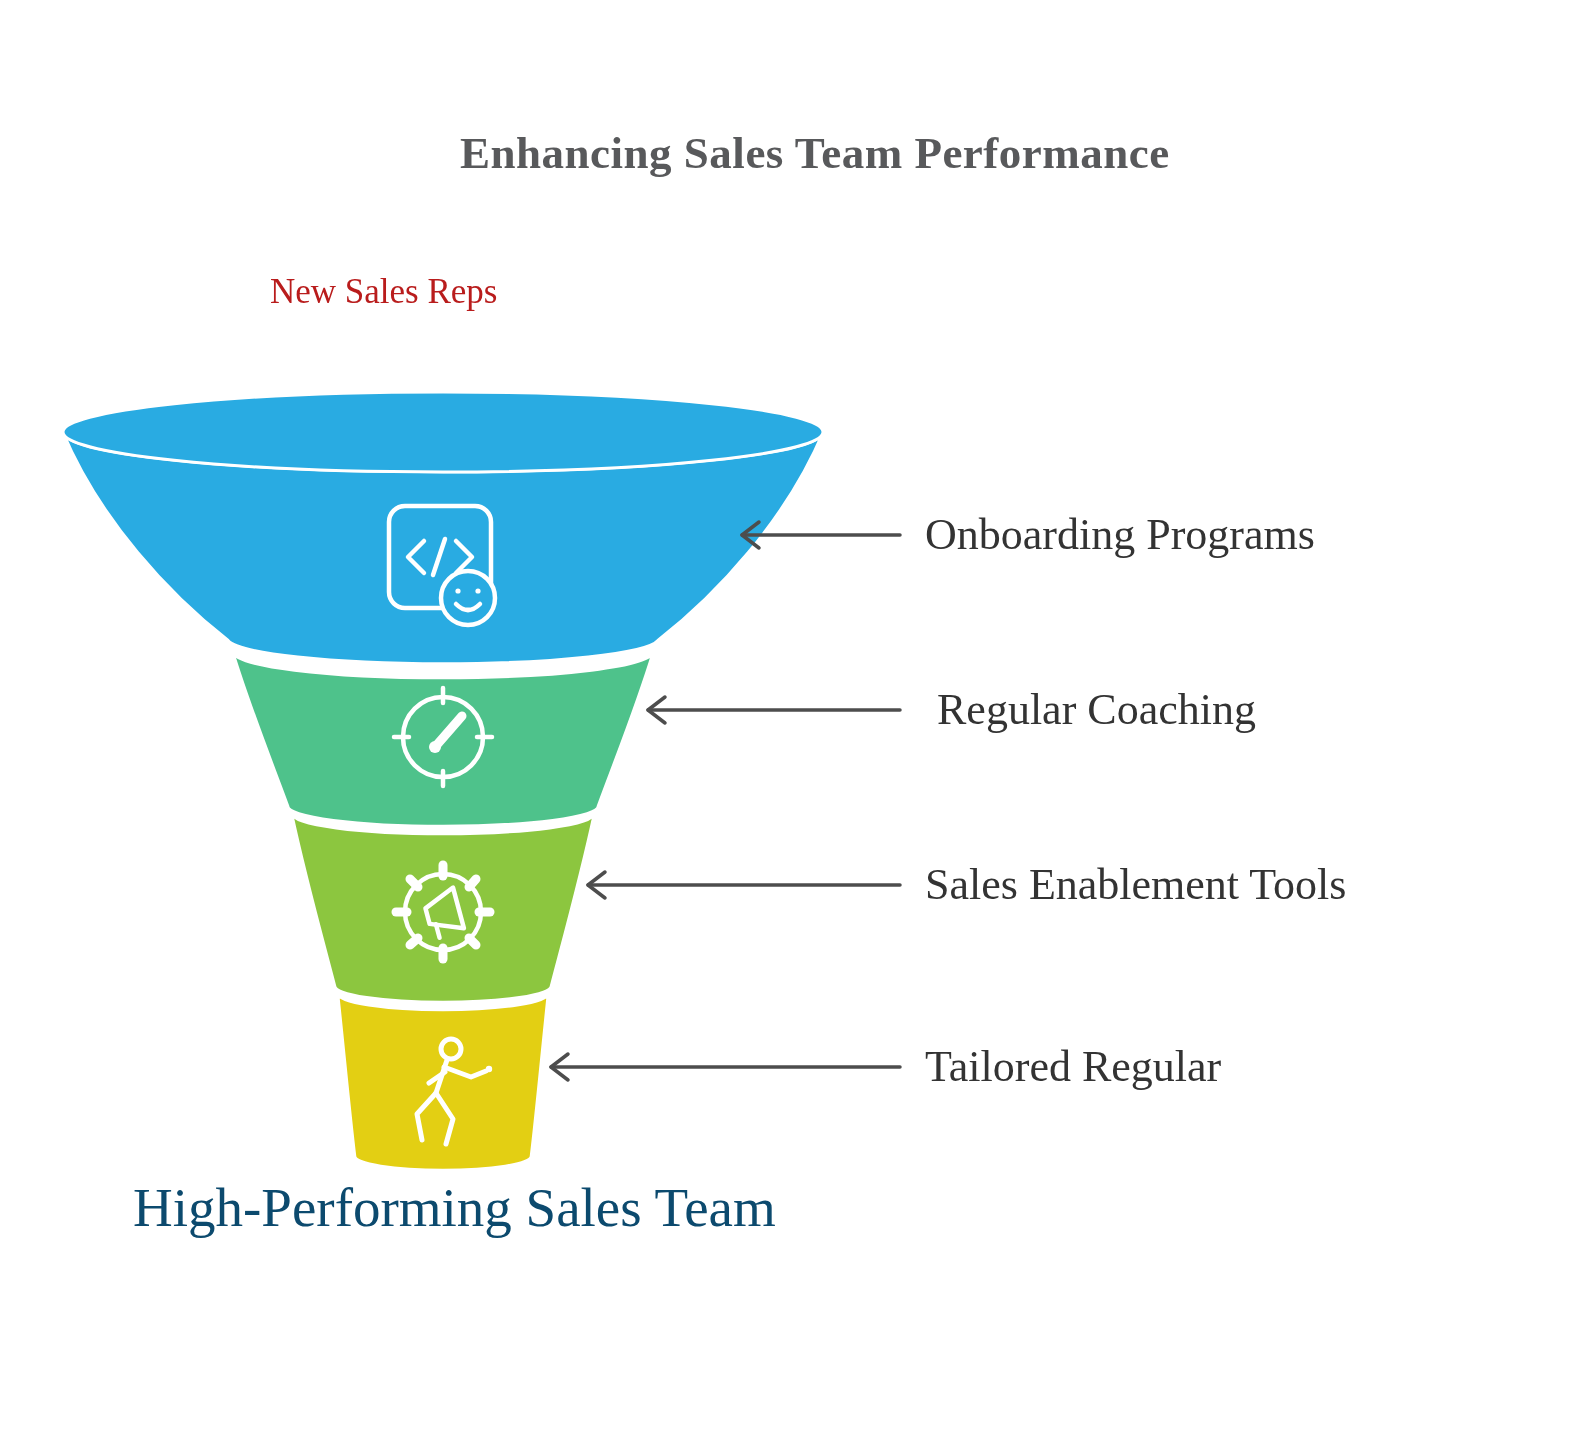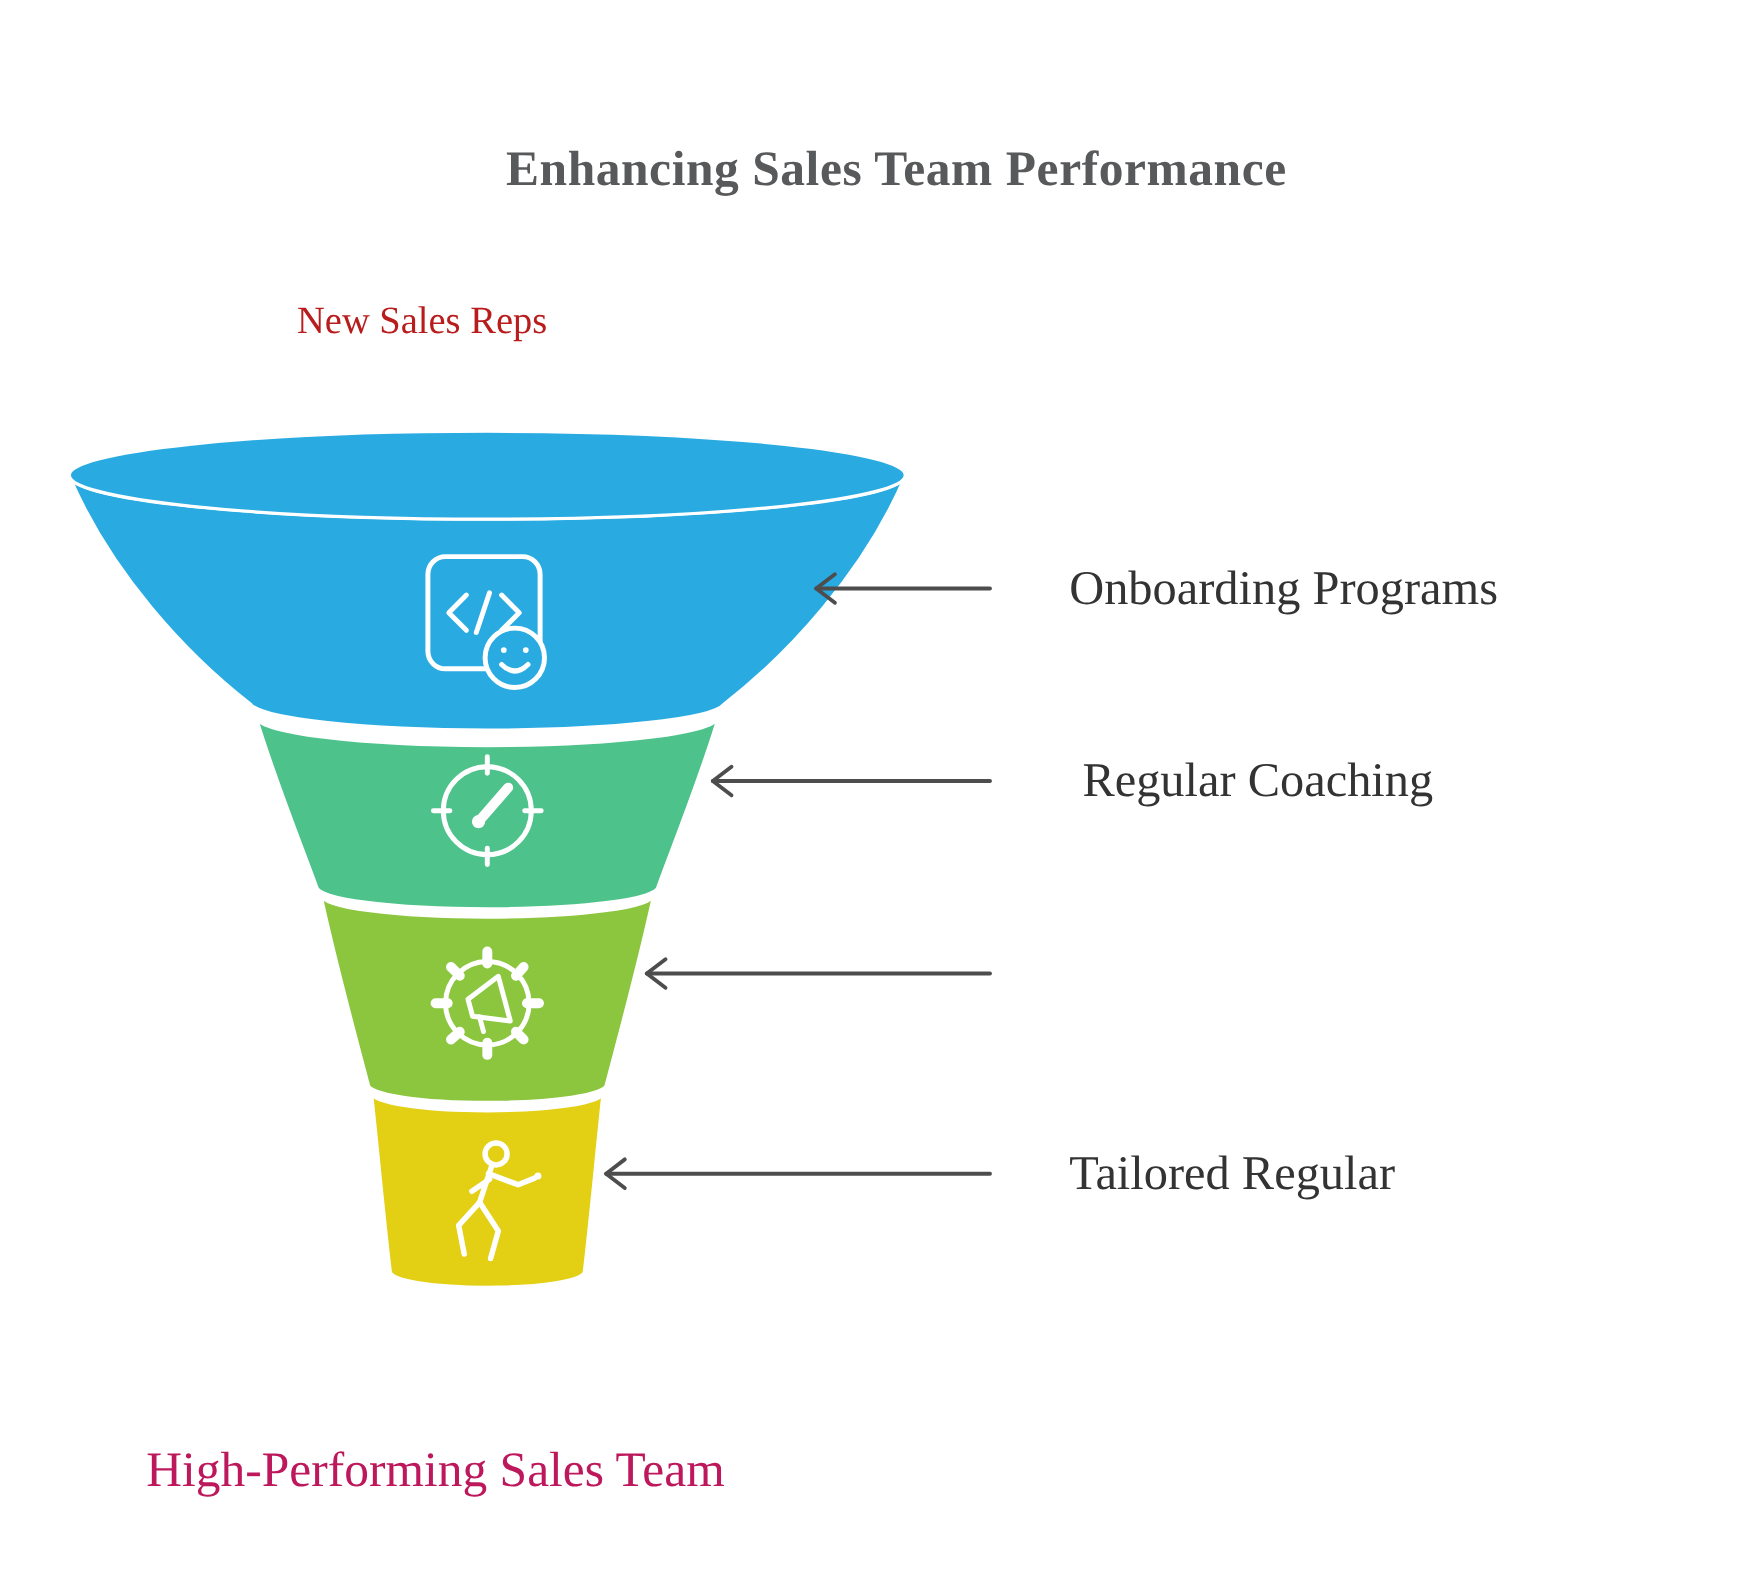--- a/index.html
+++ b/index.html
@@ -26,28 +26,28 @@
     position: absolute;
     left: 270px;
     top: 272px;
     font-size: 35px;
     color: #b91c1c;
     white-space: nowrap;
   }
   .funnel-bottom-label {
     position: absolute;
     left: 133px;
-    top: 1310px;
-    font-size: 45px;
-    color: #be185d;
+    top: 1176px;
+    font-size: 55px;
+    color: #0c4a6e;
     white-space: nowrap;
   }
   .stage-label {
     position: absolute;
-    left: 972px;
+    left: 925px;
     font-size: 44px;
     line-height: 54px;
     color: #333333;
     white-space: nowrap;
   }
   .stage-label-1 { top: 508px; }
   .stage-label-2 { top: 683px; margin-left: 12px; }
   .stage-label-3 { top: 858px; }
   .stage-label-4 { top: 1040px; }
   svg.funnel-svg {
@@ -141,17 +141,18 @@
       <path d="M 605 872 L 588 885 L 605 898"></path>
     </g>
     <g fill="none" stroke="#4d4d4d" stroke-width="3.5" stroke-linecap="round" stroke-linejoin="round">
       <line x1="551" y1="1067" x2="900" y2="1067"></line>
       <path d="M 568 1054 L 551 1067 L 568 1080"></path>
     </g>
   </svg>
 
   <div class="stage-label stage-label-1">Onboarding Programs</div>
   <div class="stage-label stage-label-2">Regular Coaching</div>
+  <div class="stage-label stage-label-3">Sales Enablement Tools</div>
   <div class="stage-label stage-label-4">Tailored Regular</div>
 
   <div class="funnel-bottom-label">High-Performing Sales Team</div>
 
 </div>
 
 </body></html>

